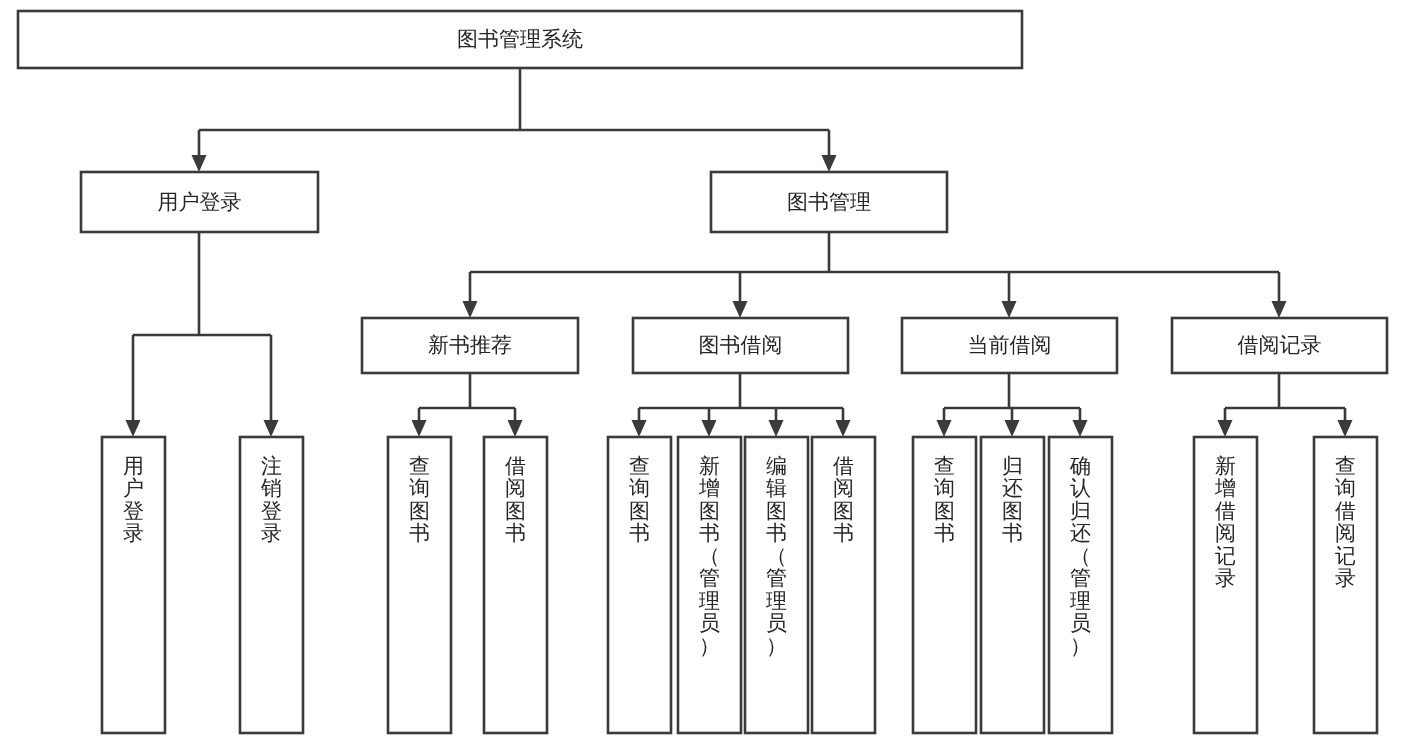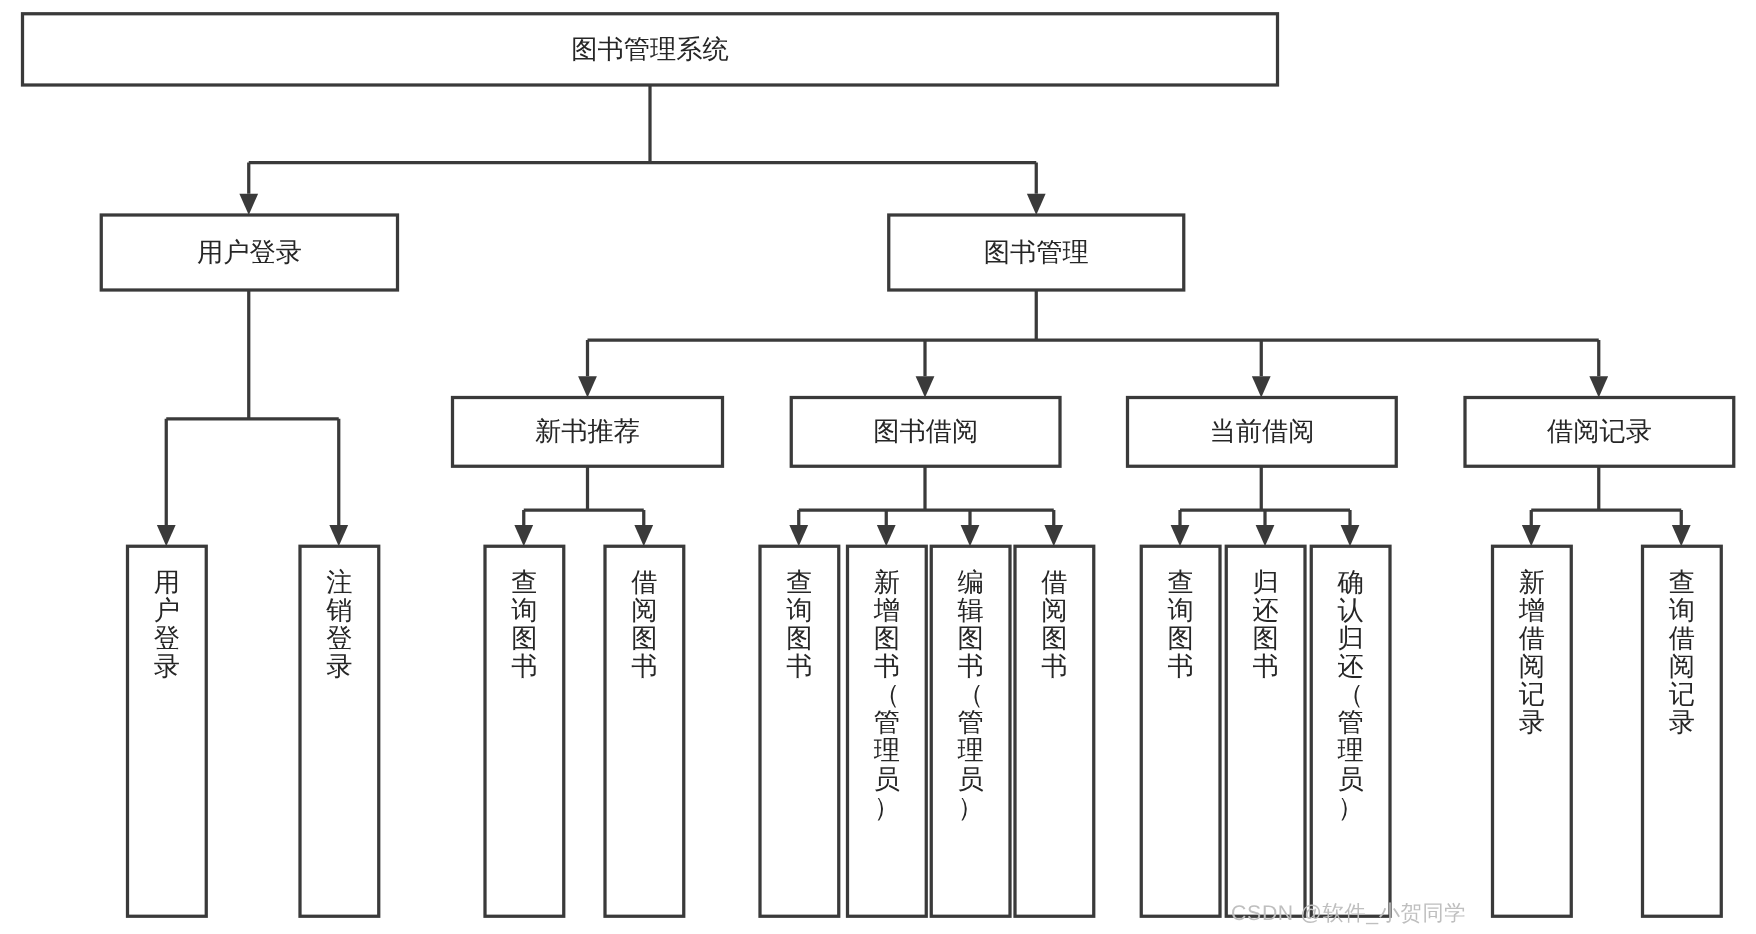--- a/index.html
+++ b/index.html
@@ -217,14 +217,13 @@
         <g>
           <rect x="1194" y="437" width="63" height="296" class="node-box"></rect>
           <text x="1225.5" y="472.55" class="node-label-vertical"><tspan x="1225.5" dy="0">新</tspan><tspan x="1225.5" dy="22.5">增</tspan><tspan x="1225.5" dy="22.5">借</tspan><tspan x="1225.5" dy="22.5">阅</tspan><tspan x="1225.5" dy="22.5">记</tspan><tspan x="1225.5" dy="22.5">录</tspan></text>
         </g>
         <g>
           <rect x="1314" y="437" width="63" height="296" class="node-box"></rect>
           <text x="1345.5" y="472.55" class="node-label-vertical"><tspan x="1345.5" dy="0">查</tspan><tspan x="1345.5" dy="22.5">询</tspan><tspan x="1345.5" dy="22.5">借</tspan><tspan x="1345.5" dy="22.5">阅</tspan><tspan x="1345.5" dy="22.5">记</tspan><tspan x="1345.5" dy="22.5">录</tspan></text>
         </g>
       </g>
   </svg>
-  <div class="watermark-text">CSDN @软件_小贺同学</div>
 </div>
 
 </body></html>

